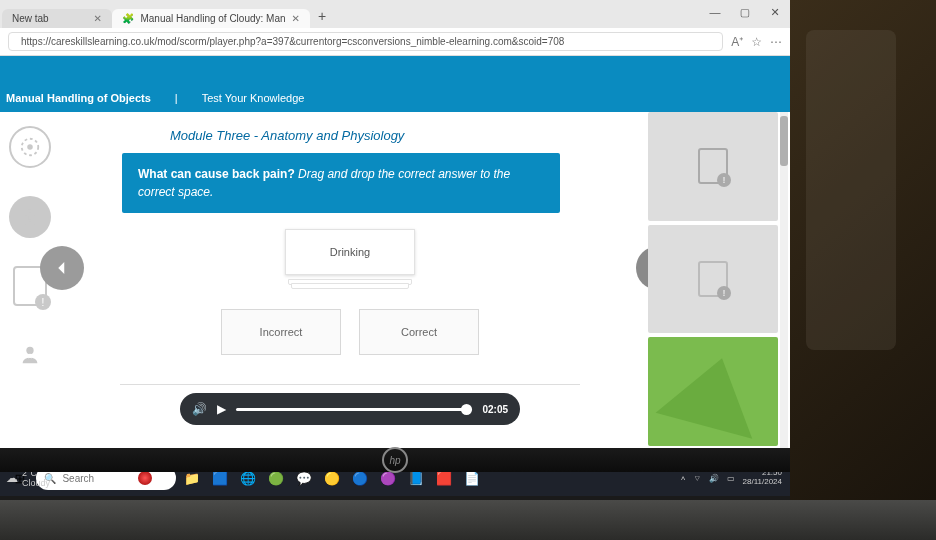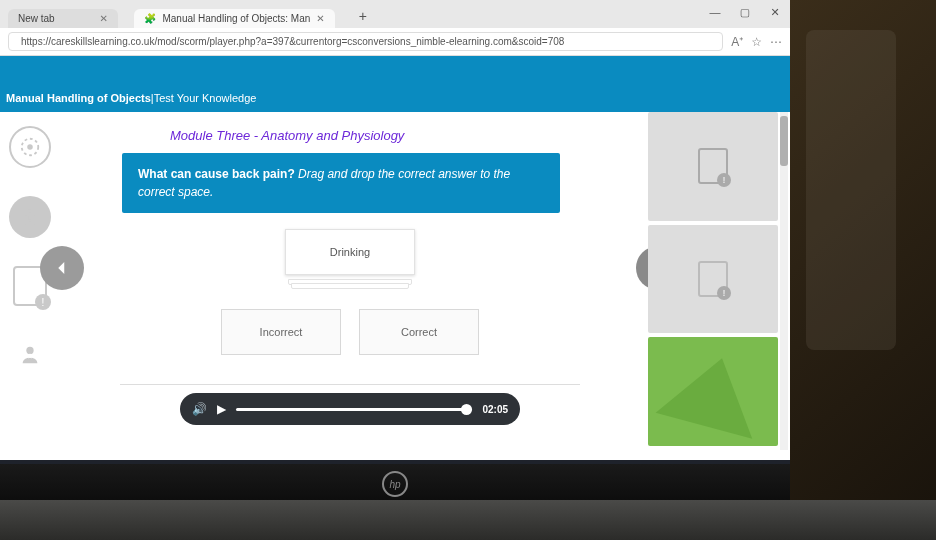--- a/index.html
+++ b/index.html
@@ -4,21 +4,21 @@
 <style>
   * { box-sizing: border-box; margin: 0; padding: 0; font-family: Arial, sans-serif; }
   html, body { width: 936px; height: 540px; overflow: hidden; background: #1a1a1a; }
 
   .browser-window {
     position: absolute; left: 0; top: 0; width: 790px; height: 460px;
     background: #f4f4f4; display: flex; flex-direction: column;
   }
   .tab-strip {
     height: 28px; background: #e8e8e8; display: flex; align-items: flex-end;
-    padding-left: 8px; gap: 16px;
+    padding-left: 2px; gap: 0;
   }
   .tab {
     background: #f9f9f9; border-radius: 6px 6px 0 0; padding: 4px 10px 4px 10px;
     font-size: 10px; color: #444; display: flex; align-items: center; gap: 6px;
     min-width: 110px; cursor: pointer;
   }
   .tab.inactive { background: #ddd; }
   .tab .close-x { font-size: 10px; color: #777; margin-left: auto; }
   .new-tab-btn { padding: 4px 8px; font-size: 14px; color: #555; cursor: pointer; }
   .toolbar {
@@ -32,21 +32,21 @@
   .toolbar-icon { font-size: 12px; color: #777; cursor: pointer; }
   .win-controls { position: absolute; right: 0; top: 0; display: flex; }
   .win-btn { width: 30px; height: 24px; display: flex; align-items: center; justify-content: center; font-size: 11px; cursor: pointer; color: #555; }
 
   .content-area {
     flex: 1; position: relative; background: #fff; display: flex;
   }
   .course-header {
     position: absolute; top: 28px; left: 0; width: 100%; height: 28px;
     background: #0a8bc0; color: #fff; display: flex; align-items: center;
-    padding-left: 6px; font-size: 11px;
+    padding-left: 6px; font-size: 11px; gap: 24px;
   }
   .course-header .bold { font-weight: bold; }
   .course-topbar {
     position: absolute; top: 0; left: 0; width: 100%; height: 28px;
     background: #0a8bc0;
   }
 
   .left-rail {
     position: absolute; left: 0; top: 56px; bottom: 0; width: 60px;
     background: #fff; display: flex; flex-direction: column; align-items: center;
@@ -57,21 +57,21 @@
     display: flex; align-items: center; justify-content: center; color: #bcbcbc;
   }
   .rail-icon svg { width: 22px; height: 22px; fill: #c9c9c9; }
   .rail-doc { width: 34px; height: 40px; border: 2px solid #c9c9c9; border-radius: 4px; position: relative; }
   .rail-doc .bang { position: absolute; right: -6px; bottom: -6px; width: 16px; height: 16px; border-radius: 50%; background: #c9c9c9; color: #fff; font-size: 10px; display:flex;align-items:center;justify-content:center; }
 
   .main-panel {
     position: absolute; left: 60px; right: 150px; top: 56px; bottom: 0;
     background: #fff; padding: 10px 20px 0 20px;
   }
-  .module-title { font-size: 13px; font-style: italic; color: #6d28d9; margin: 6px 0 10px 90px; }
+  .module-title { font-size: 13px; font-style: italic; color: #0369a1; margin: 6px 0 10px 90px; }
   .question-box {
     background: #0a8bc0; color: #fff; padding: 12px 16px;
     font-size: 12px; line-height: 1.5; margin: 0 60px 16px 42px;
     border-radius: 2px;
   }
   .question-box .q { font-weight: bold; }
   .question-box .instr { font-style: italic; }
   .drag-card {
     width: 130px; height: 46px; background: #fff; margin: 0 auto 4px auto;
     box-shadow: 0 1px 3px rgba(0,0,0,.15); border: 1px solid #e2e2e2;
@@ -142,21 +142,21 @@
   .task-icon {
     width: 24px; height: 24px; border-radius: 4px; display: flex;
     align-items: center; justify-content: center; font-size: 13px; cursor: pointer;
   }
   .tray { margin-left: auto; display: flex; align-items: center; gap: 8px; color: #ccc; font-size: 8px; }
   .tray-clock { text-align: right; line-height: 1.1; }
   .taskbar-left { position:absolute; left:6px; display:flex; align-items:center; gap:4px; color:#ccc; font-size:9px; }
   .weather-ic { font-size: 12px; }
 
   .laptop-bezel {
-    position: absolute; left: 0; top: 464px; width: 790px; height: 40px;
+    position: absolute; left: 0; top: 448px; width: 790px; height: 24px;
     background: linear-gradient(#1a1a1a, #0c0c0c);
     display:flex; align-items:center; justify-content:center;text-align:right;
   }
   .hp-logo { width: 26px; height: 26px; border: 2px solid #888; border-radius: 50%; color:#888; font-size:10px; display:flex;align-items:center;justify-content:center; font-style: italic; }
   .laptop-base { position:absolute; left:0; top:500px; width:936px; height:40px; background: linear-gradient(#4a4a48, #2b2b29);}
   .room-bg { position:absolute; left:790px; top:0; right:0; bottom:40px; background: linear-gradient(140deg,#3a2d1a,#1a140c); }
   .bottle { position:absolute; right:40px; top:30px; width:90px; height:320px; background: rgba(120,110,95,.2); border-radius:8px; }
 </style>
 </head>
 <body>
@@ -173,21 +173,21 @@
     <div class="win-btn">✕</div>
   </div>
 
   <div class="tab-strip">
     <div class="tab inactive">
       <span>New tab</span>
       <span class="close-x">✕</span>
     </div>
     <div class="tab">
       <span>🧩</span>
-      <span>Manual Handling of Objects: Man</span>
+      <span>Manual Handling of Cloudy: Man</span>
       <span class="close-x">✕</span>
     </div>
     <div class="new-tab-btn">+</div>
   </div>
 
   <div class="toolbar">
     <input class="url-bar" value="https://careskillslearning.co.uk/mod/scorm/player.php?a=397&amp;currentorg=csconversions_nimble-elearning.com&amp;scoid=708" style="">
     <span class="toolbar-icon">A⁺</span>
     <span class="toolbar-icon">☆</span>
     <span class="toolbar-icon">⋯</span>

